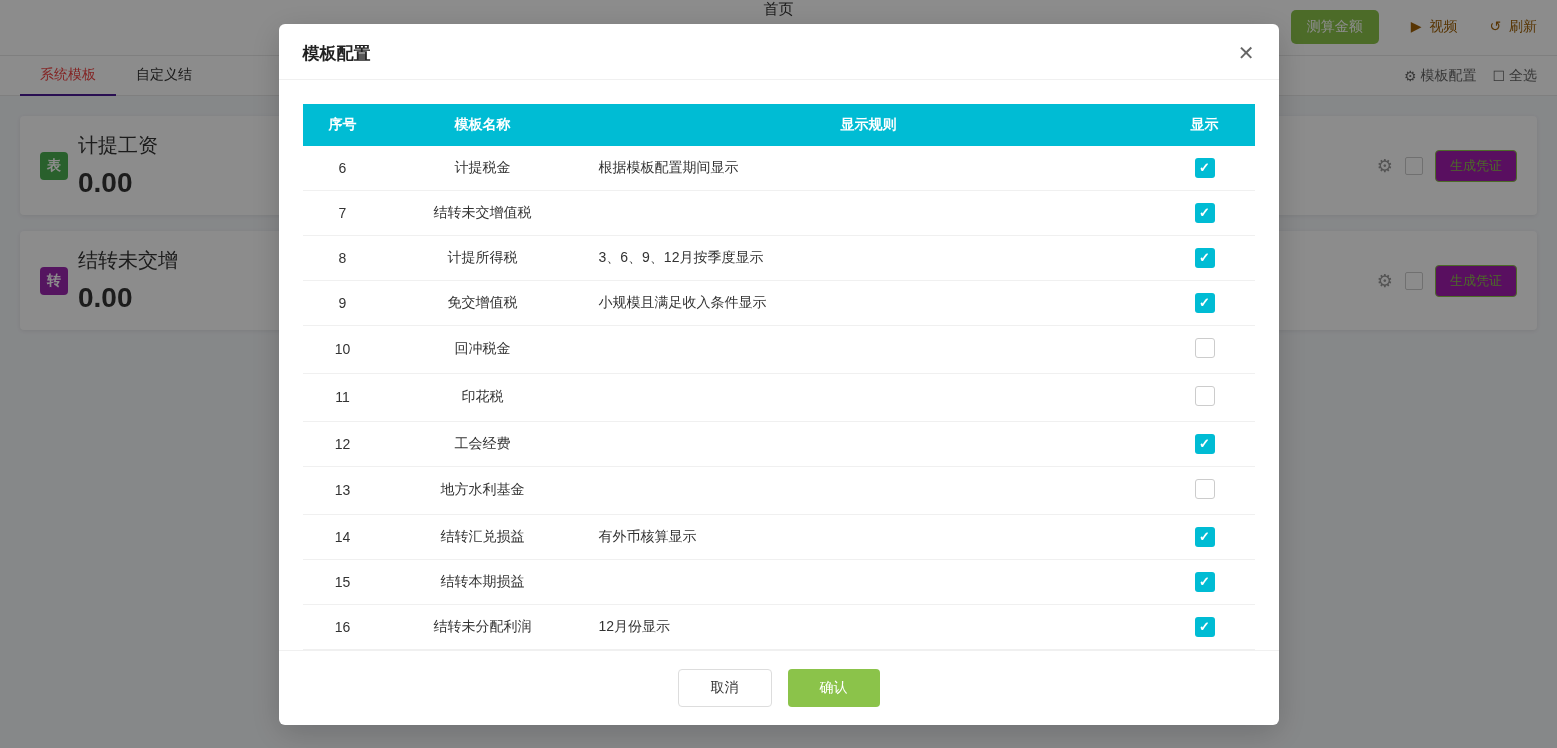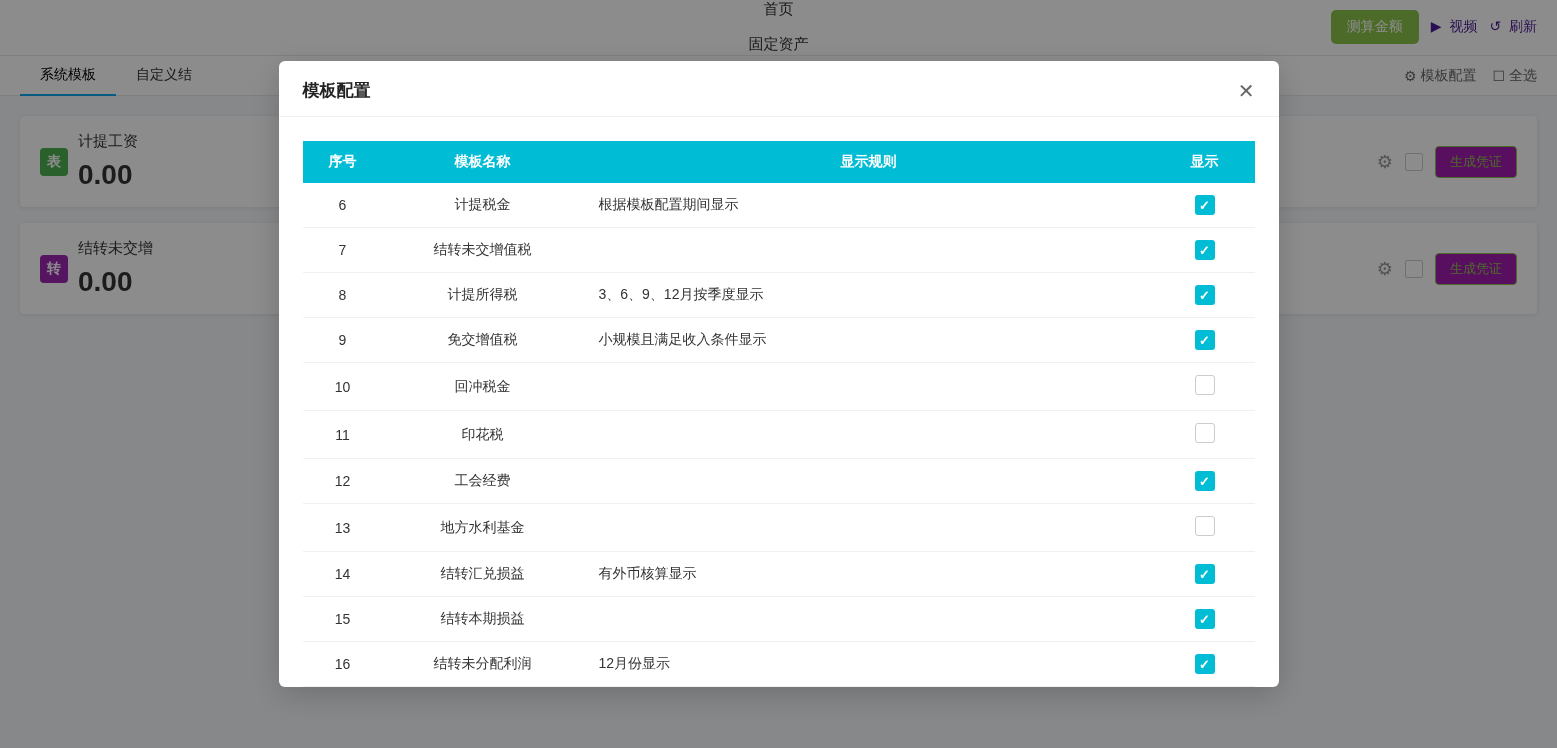--- a/index.html
+++ b/index.html
@@ -52,23 +52,24 @@
     .btn-calc {
       background: #8bc34a;
       color: #fff;
       border: none;
       border-radius: 5px;
       padding: 8px 16px;
       font-size: 14px;
       cursor: pointer;
     }
     .toolbar-link {
-      color: #4c1d95;
-      font-size: 14px;
-      cursor: pointer;
+      color: #a16207;
+      font-size: 14px;
+      cursor: pointer;
+      margin-left: 20px;
     }
     .toolbar-link .icon { margin-right: 4px; }
 
     
     .tab-bar {
       position: absolute;
       top: 56px; left: 0; right: 0;
       height: 40px;
       background: #fff;
       display: flex;
@@ -78,22 +79,22 @@
       border-bottom: 1px solid #e8e8e8;
     }
     .tab-item {
       padding: 10px 20px;
       cursor: pointer;
       color: #333;
       font-size: 14px;
       border-bottom: 2px solid transparent;
     }
     .tab-item.active {
-      color: #000000;
-      border-bottom: 2px solid #0ea5e9;
+      color: #ef4444;
+      border-bottom: 2px solid #4c1d95;
     }
     .tab-right-actions {
       margin-left: auto;
       display: flex;
       align-items: center;
       gap: 16px;
     }
     .tab-action {
       color: #666;
       font-size: 14px;
@@ -131,21 +132,21 @@
       width: 28px; height: 28px;
       background: #4caf50;
       border-radius: 4px;
       display: flex; align-items: center; justify-content: center;
       color: #fff; font-size: 14px; font-weight: bold;
     }
     .card-icon.purple {
       background: #9c27b0;
     }
     .card-title {
-      font-size: 15px;
+      font-size: 20px;
       color: #333;
     }
     .card-amount {
       font-size: 28px;
       font-weight: bold;
       color: #333;
       margin-top: 8px;
     }
     .card-right {
       display: flex;
@@ -475,14 +476,18 @@
             <tr>
               <td>16</td>
               <td>结转未分配利润</td>
               <td>12月份显示</td>
               <td style="text-align: center;"><span class="cb-checked"></span></td>
             </tr>
           </tbody>
       </table>
     </div>
 
+    <div class="dialog-footer">
+      <button class="btn-cancel">取消</button>
+      <button class="btn-confirm">确认</button>
+    </div>
   </div>
 </div>
 
 </body></html>

